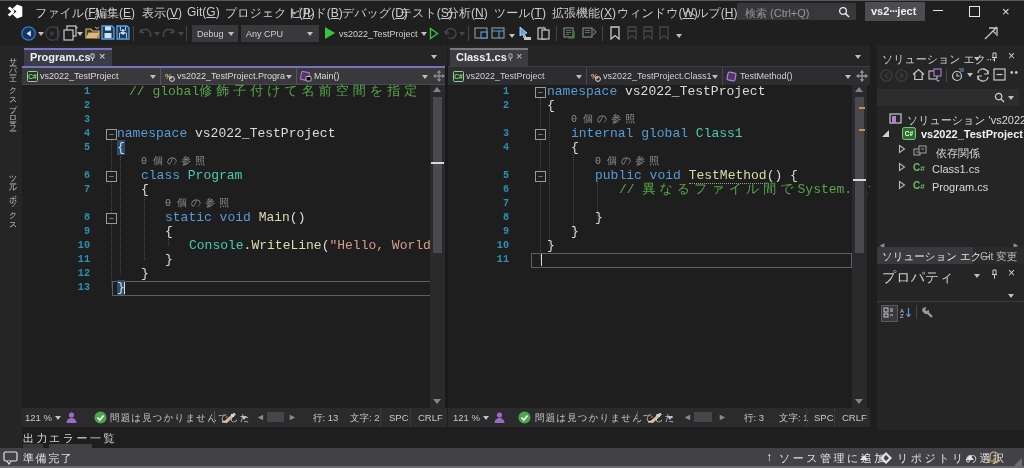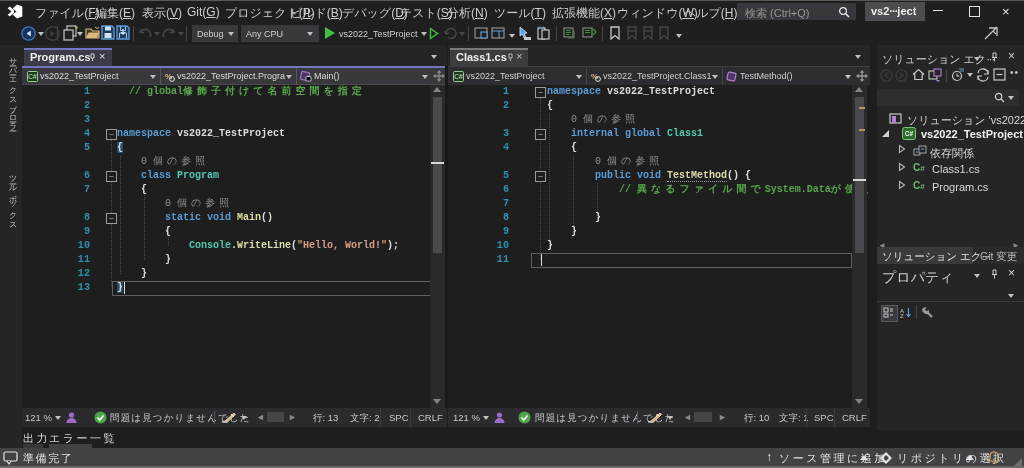--- a/index.html
+++ b/index.html
@@ -1,18 +1,18 @@
 <!DOCTYPE html>
 <html><head><meta charset="utf-8">
 <style>
 html,body{margin:0;padding:0;background:#1e1e1e;}
 #r{position:relative;width:1024px;height:468px;background:#1e1e1e;overflow:hidden;
    font-family:"Liberation Sans",sans-serif;color:#cccccc;}
 .a{position:absolute;}
-.mono{font-family:"Liberation Mono",monospace;font-weight:bold;font-size:10px;line-height:14px;white-space:pre;}
+.mono{font-family:"Liberation Mono",monospace;font-weight:normal;font-size:13px;line-height:14px;white-space:pre;}
 .row{position:absolute;height:14px;line-height:14px;}
 .num{position:absolute;width:22px;text-align:right;color:#2b91af;font-family:"Liberation Mono",monospace;font-weight:bold;font-size:10.15px;line-height:14px;}
 .kw{color:#569cd6;}.ty{color:#4ec9b0;}.st{color:#d69d85;}.cm{color:#57a64a;}.pl{color:#dcdcdc;}.me{color:#dcdcaa;}
 .lens{color:#8f8f8f;font-size:10px;font-family:"Liberation Mono",monospace;}
 .dn{width:0;height:0;border-left:3px solid transparent;border-right:3px solid transparent;border-top:4px solid #c0c0c0;}
 .sep{position:absolute;width:1px;background:#46464a;}
 .obox{position:absolute;width:9px;height:9px;border:1px solid #9a9a9a;background:#1e1e1e;color:#c8c8c8;font-size:8px;line-height:7px;text-align:center;}
 .guide{position:absolute;width:1px;border-left:1px dotted #4a4a4a;}
 .jm{letter-spacing:4px;}
 .js{letter-spacing:1.6px;}
@@ -387,21 +387,21 @@
  <div class="a" style="left:87px;top:4px;"><span class="js1">問題は見つかりませんでした</span></div>
  <div class="a" style="left:189px;top:3px;width:1px;height:13px;background:#55555a;"></div>
  <svg class="a" style="left:199px;top:3px" width="16" height="13" viewBox="0 0 16 13">
         <path d="M1 11 L4 10 L13 2 L14.5 3.5 L6 11.5 z" fill="#dcb67a" stroke="#e8e8e8" stroke-width="0.7"></path>
         <path d="M10 3 l3 3" stroke="#fff" stroke-width="0.8"></path>
       </svg>
  <div class="a dn" style="left:219px;top:8px;"></div>
  <div class="a" style="left:235px;top:4px;color:#8a8a8e;font-size:9px;">◄</div>
  <div class="a" style="left:246px;top:4px;width:18px;height:10px;background:#46464a;"></div>
  <div class="a" style="left:270px;top:4px;color:#8a8a8e;font-size:9px;">►</div>
- <div class="a" style="left:296px;top:4px;">行: 10</div>
+ <div class="a" style="left:296px;top:4px;">行: 3</div>
  <div class="a" style="left:331px;top:4px;">文字: 1</div>
  <div class="a" style="left:358px;top:0;width:1px;height:19px;background:#3a3a3e;"></div>
  <div class="a" style="left:366px;top:4px;">SPC</div>
  <div class="a" style="left:386px;top:0;width:1px;height:19px;background:#3a3a3e;"></div>
  <div class="a" style="left:394px;top:4px;">CRLF</div>
 </div>
 
 <div class="a" style="left:22px;top:427px;width:848px;height:21px;background:#1e1e1e;"></div>
 <div class="a" style="left:23px;top:444px;width:20px;height:4px;background:#39393b;"></div>
 <div class="a" style="left:49px;top:444px;width:43px;height:4px;background:#414143;"></div>
@@ -472,21 +472,21 @@
       </svg>
  <div class="a" style="left:51px;top:83px;font-size:11px;font-weight:bold;color:#f0f0f0;white-space:nowrap;">vs2022_TestProject</div>
  <svg class="a" style="left:28px;top:99px" width="8" height="10" viewBox="0 0 8 10">
         <path d="M1.5 1.5 L6.5 5 L1.5 8.5 Z" fill="none" stroke="#b8b8b8" stroke-width="1.1"></path>
       </svg>
  <svg class="a" style="left:43px;top:100px" width="14" height="12" viewBox="0 0 14 12">
         <rect x="1" y="4" width="6" height="6" fill="none" stroke="#9a9a9a" stroke-width="1.1"></rect>
         <rect x="6" y="1" width="7" height="7" fill="#252526" stroke="#9a9a9a" stroke-width="1.1"></rect>
         <path d="M3 7 h2 M8 4 h3" stroke="#5ba0e0" stroke-width="1"></path>
       </svg>
- <div class="a" style="left:60px;top:101px;font-size:11px;color:#d8d8d8;">依存関係</div>
+ <div class="a" style="left:66px;top:101px;font-size:11px;color:#d8d8d8;">依存関係</div>
  <svg class="a" style="left:28px;top:117px" width="8" height="10" viewBox="0 0 8 10">
         <path d="M1.5 1.5 L6.5 5 L1.5 8.5 Z" fill="none" stroke="#b8b8b8" stroke-width="1.1"></path>
       </svg>
  <div class="a" style="left:43px;top:117px;font-size:10px;font-weight:bold;color:#69b96e;">C<span style="font-size:8px;">#</span></div>
  <div class="a" style="left:62px;top:118px;font-size:11px;color:#d8d8d8;">Class1.cs</div>
  <svg class="a" style="left:28px;top:135px" width="8" height="10" viewBox="0 0 8 10">
         <path d="M1.5 1.5 L6.5 5 L1.5 8.5 Z" fill="none" stroke="#b8b8b8" stroke-width="1.1"></path>
       </svg>
  <div class="a" style="left:43px;top:135px;font-size:10px;font-weight:bold;color:#69b96e;">C<span style="font-size:8px;">#</span></div>
  <div class="a" style="left:62px;top:136px;font-size:11px;color:#d8d8d8;">Program.cs</div>

